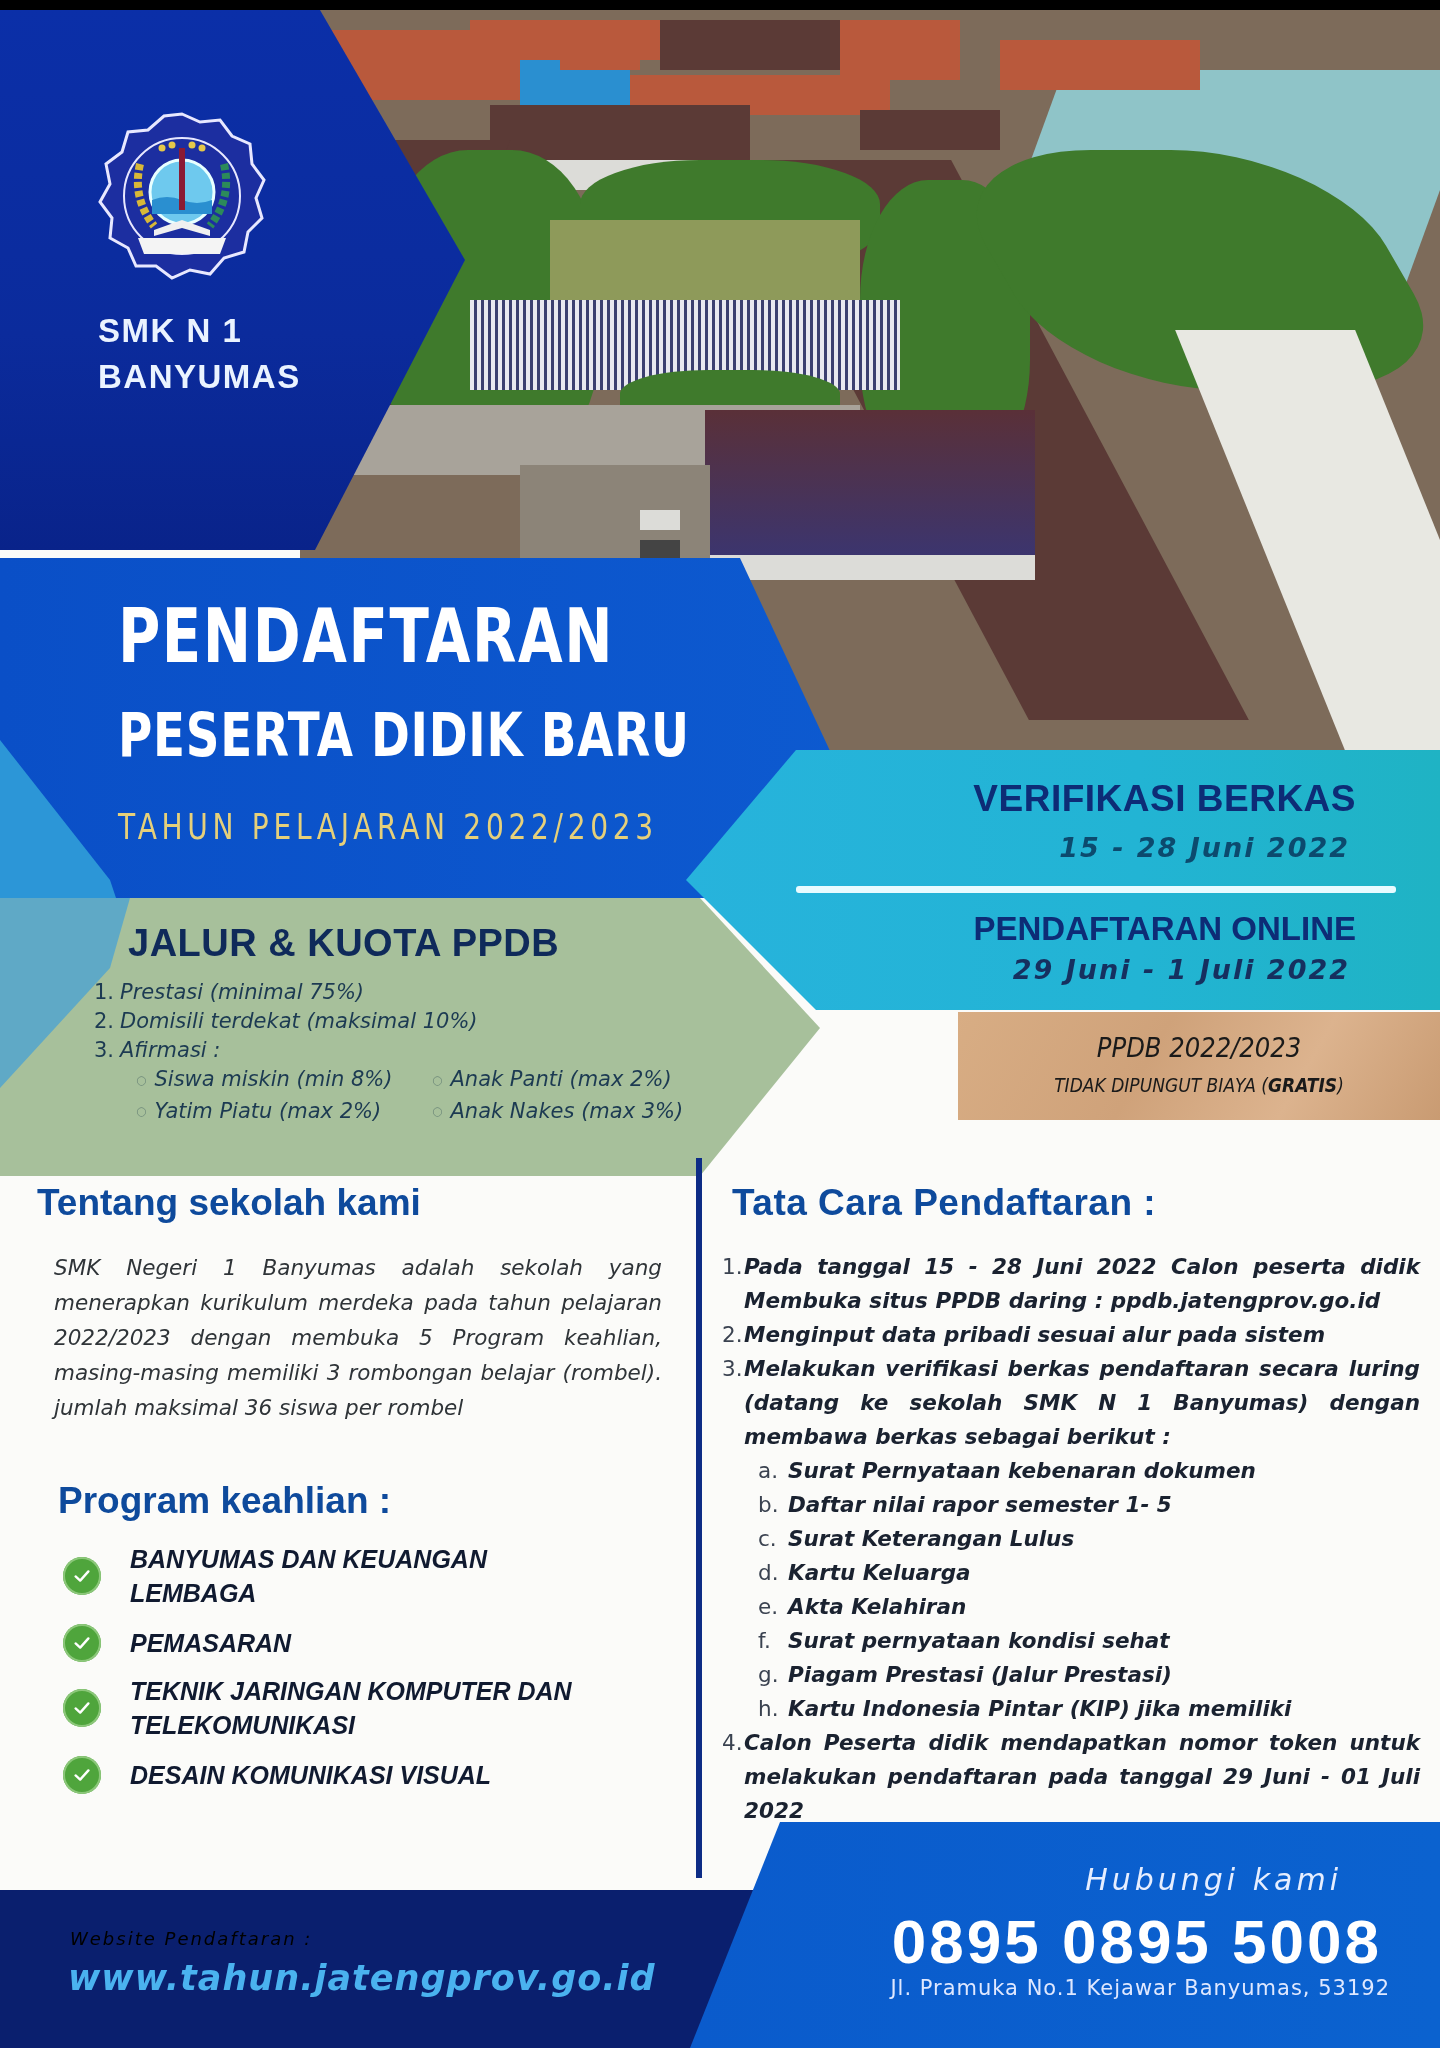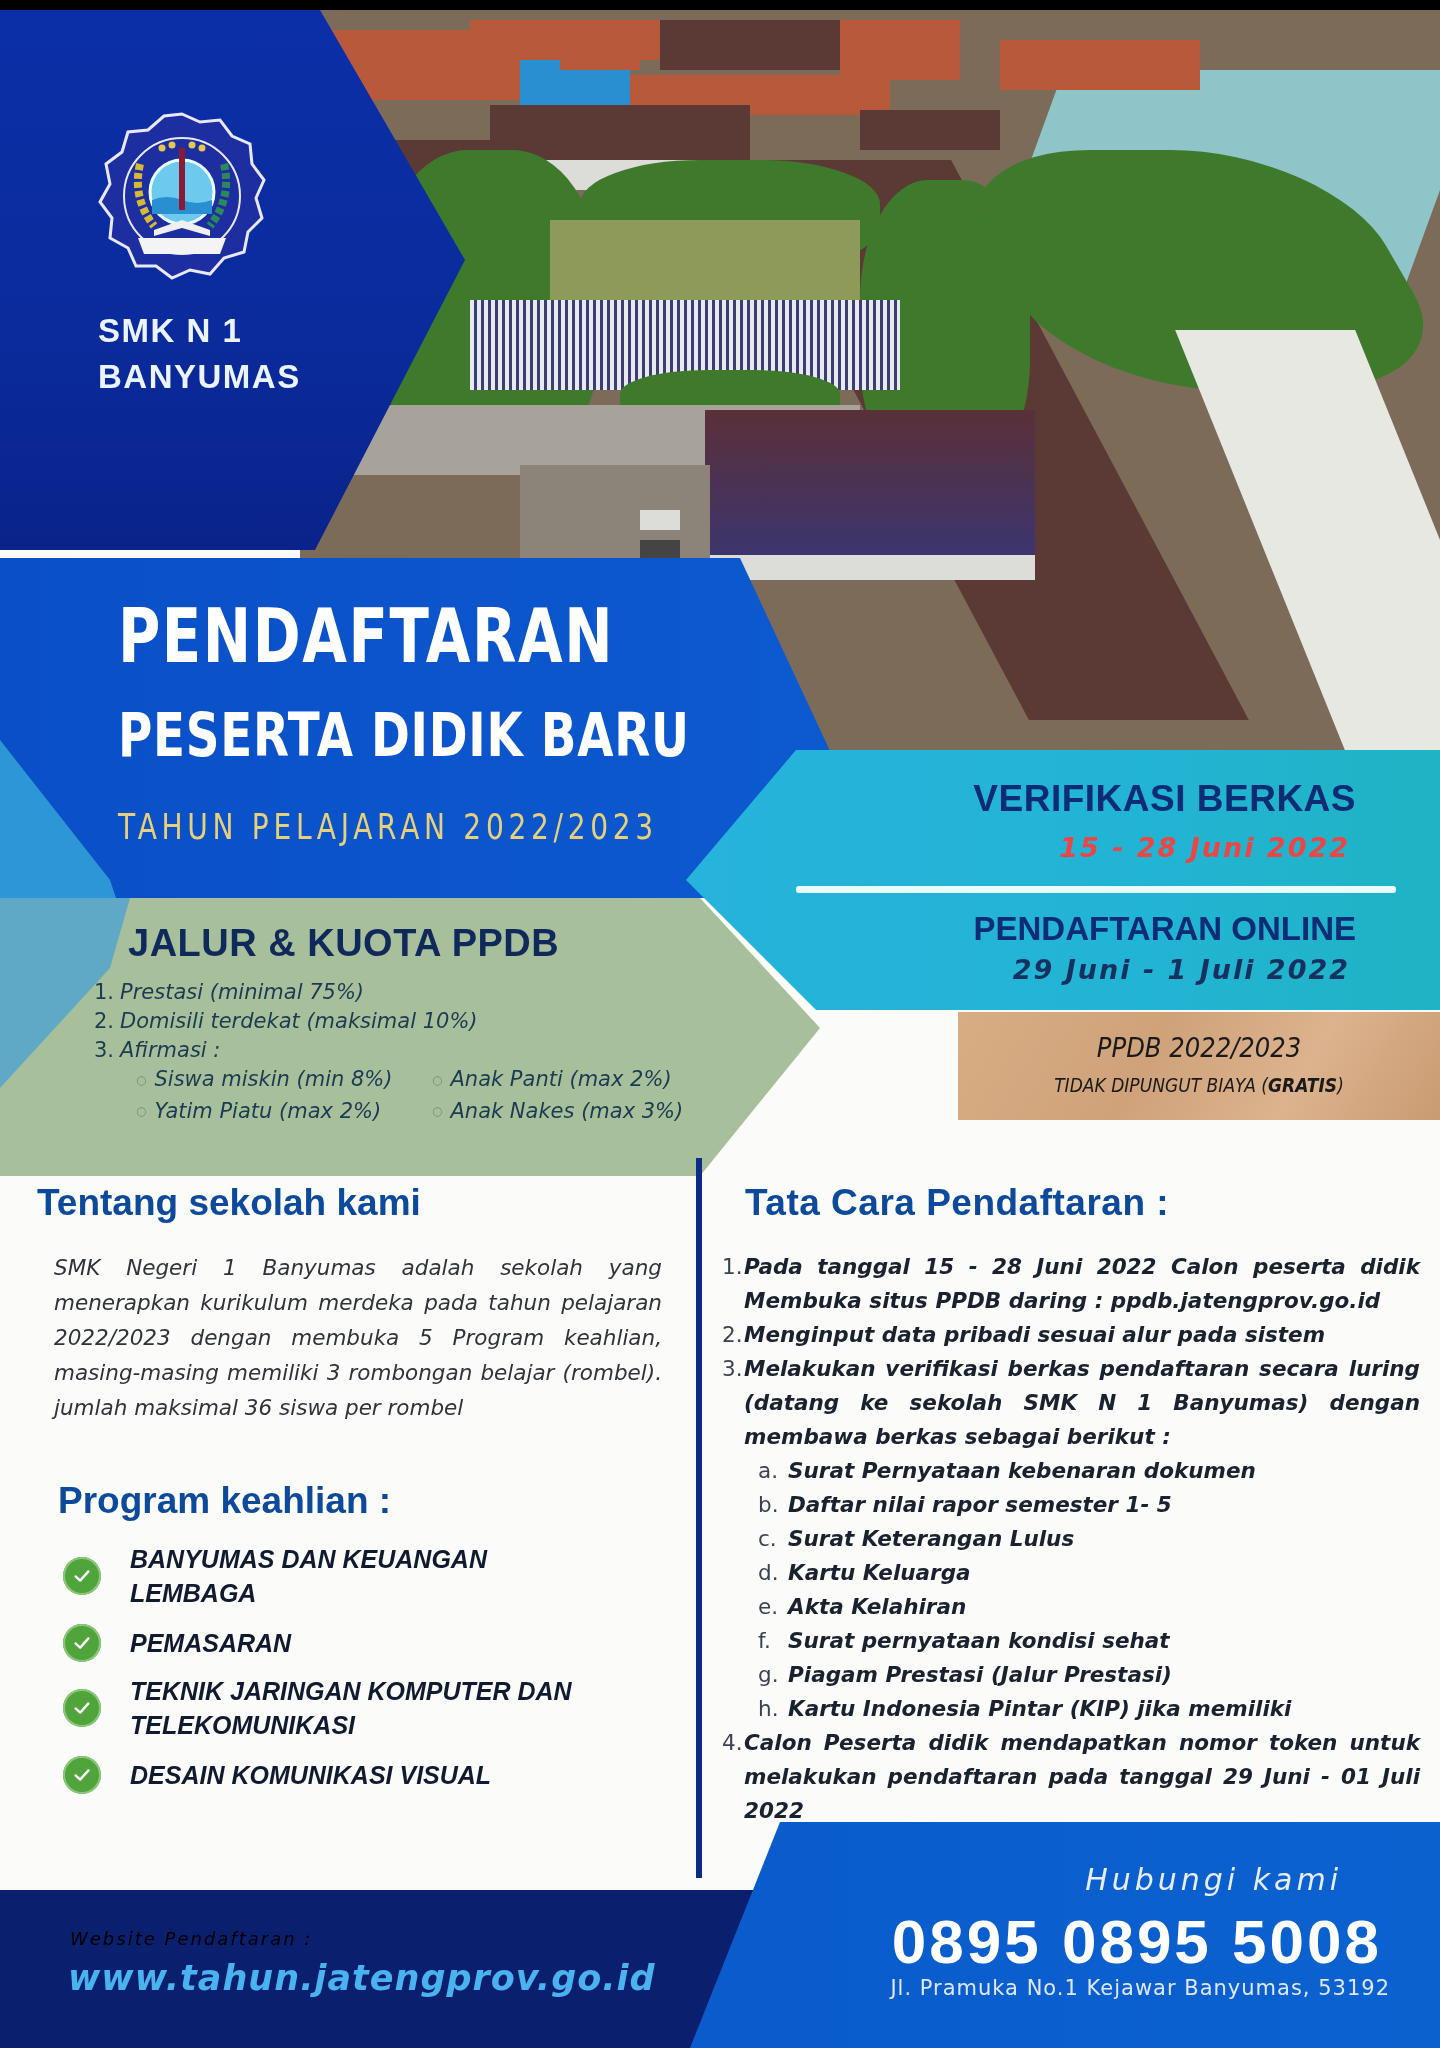--- a/index.html
+++ b/index.html
@@ -52,21 +52,21 @@
   .jalur-list { position: absolute; left: 94px; top: 968px; color: #1c3a52; font-family: "DejaVu Sans", sans-serif; font-style: italic; font-size: 21px; line-height: 29px; }
   .jalur-list .num { font-style: normal; display: inline-block; width: 26px; }
   .afirmasi-grid { position: absolute; left: 136px; top: 1055px; display: grid; grid-template-columns: 296px 280px; row-gap: 2px; color: #1c3a52; font-style: italic; font-size: 21px; line-height: 29px; font-family: "DejaVu Sans", sans-serif; }
   .afirmasi-grid .bullet { font-style: normal; font-size: 12px; margin-right: 8px; color: #6f8a7a; vertical-align: middle; }
 
   
   .cyan-panel { position: absolute; left: 686px; top: 740px; width: 754px; height: 260px;
     background: linear-gradient(90deg, #27b3dc 0%, #22b4d4 60%, #1fb3c4 100%);
     clip-path: polygon(110px 0, 754px 0, 754px 260px, 130px 260px, 0 130px); }
   .verif-title { position: absolute; right: 84px; top: 768px; color: #0d2c76; font-family: "Liberation Sans", sans-serif; font-weight: 700; font-size: 37px; letter-spacing: 0.5px; text-align: right; }
-  .verif-date { position: absolute; right: 90px; top: 822px; color: #ef4444; font-family: "DejaVu Sans", sans-serif; font-weight: 700; font-style: italic; font-size: 27px; letter-spacing: 2px; text-align: center; }
+  .verif-date { position: absolute; right: 90px; top: 822px; color: #0c4a6e; font-family: "DejaVu Sans", sans-serif; font-weight: 700; font-style: italic; font-size: 27px; letter-spacing: 2px; text-align: center; }
   .divider-line { position: absolute; left: 796px; top: 876px; width: 600px; height: 7px; background: #e8fbff; border-radius: 3px; }
   .online-title { position: absolute; right: 84px; top: 900px; color: #0d2c76; font-family: "Liberation Sans", sans-serif; font-weight: 700; font-size: 33px; text-align: left; }
   .online-date { position: absolute; right: 90px; top: 944px; color: #16305f; font-family: "DejaVu Sans", sans-serif; font-weight: 700; font-style: italic; font-size: 27px; letter-spacing: 2px; text-align: right; }
 
   
   .gratis-card { position: absolute; left: 958px; top: 1002px; width: 482px; height: 108px;
     background: linear-gradient(120deg, #d8ad84 0%, #cfa27a 40%, #dcb38e 70%, #c99b72 100%); }
   .gratis-1 { position: absolute; left: 958px; top: 1022px; width: 482px; text-align: center; color: #1a1a1a; font-family: "DejaVu Sans", sans-serif; font-style: italic; font-size: 27px; transform: scaleX(0.9); }
   .gratis-2 { position: absolute; left: 958px; top: 1064px; width: 482px; text-align: center; color: #1a1a1a; font-family: "DejaVu Sans", sans-serif; font-style: italic; font-size: 19px; transform: scaleX(0.9); }
   .gratis-2 b { font-weight: 800; }
@@ -75,21 +75,21 @@
   .col-divider { position: absolute; left: 696px; top: 1148px; width: 6px; height: 720px; background: #0d2c86; }
   .h-about { position: absolute; left: 37px; top: 1172px; color: #0e4a9c; font-family: "Liberation Sans", sans-serif; font-weight: 700; font-size: 37px; }
   .about-text { position: absolute; left: 54px; top: 1240px; width: 608px; color: #2f3438; font-family: "DejaVu Sans", sans-serif; font-style: italic; font-size: 21.5px; line-height: 35px; text-align: justify; }
   .h-program { position: absolute; left: 58px; top: 1470px; color: #0e4a9c; font-family: "Liberation Sans", sans-serif; font-weight: 700; font-size: 37px; }
   .program-list { position: absolute; left: 60px; top: 1532px; width: 600px; list-style: none; }
   .program-item { position: relative; padding-left: 70px; color: #101a30; font-family: "Liberation Sans", sans-serif; font-style: italic; font-weight: 700; font-size: 25px; line-height: 34px; margin-bottom: 16px; }
   .program-item.single { margin-bottom: 14px; }
   .check { position: absolute; left: 3px; top: 50%; transform: translateY(-50%); width: 38px; height: 38px; border-radius: 50%; background: #4fa53c; display: flex; align-items: center; justify-content: center; box-shadow: 0 0 0 2px #8cc77a inset; }
   .check svg { width: 22px; height: 22px; }
 
-  .h-tata { position: absolute; left: 732px; top: 1172px; color: #0e4a9c; font-family: "Liberation Sans", sans-serif; font-weight: 700; font-size: 37px; letter-spacing: 0.5px; margin-left: 13px; }
+  .h-tata { position: absolute; left: 732px; top: 1172px; color: #0e4a9c; font-family: "Liberation Sans", sans-serif; font-weight: 700; font-size: 37px; letter-spacing: 0.5px; }
   .steps { position: absolute; left: 722px; top: 1240px; width: 698px; color: #1a2230; font-family: "DejaVu Sans", sans-serif; font-style: italic; font-size: 21.5px; line-height: 34px; }
   .step { display: flex; }
   .step .n { font-style: normal; width: 22px; flex: none; color: #3a4250; }
   .step .t { flex: 1; text-align: justify; font-weight: 600; }
   .sub-items { margin-left: 36px; }
   .sub-item { display: flex; font-weight: 600; line-height: 34px; }
   .sub-item .l { font-style: normal; width: 30px; flex: none; font-weight: 400; color: #3a4250; }
 
   
   .footer-left { position: absolute; left: 0; top: 1880px; width: 880px; height: 158px; background: #0a1f6e; }

